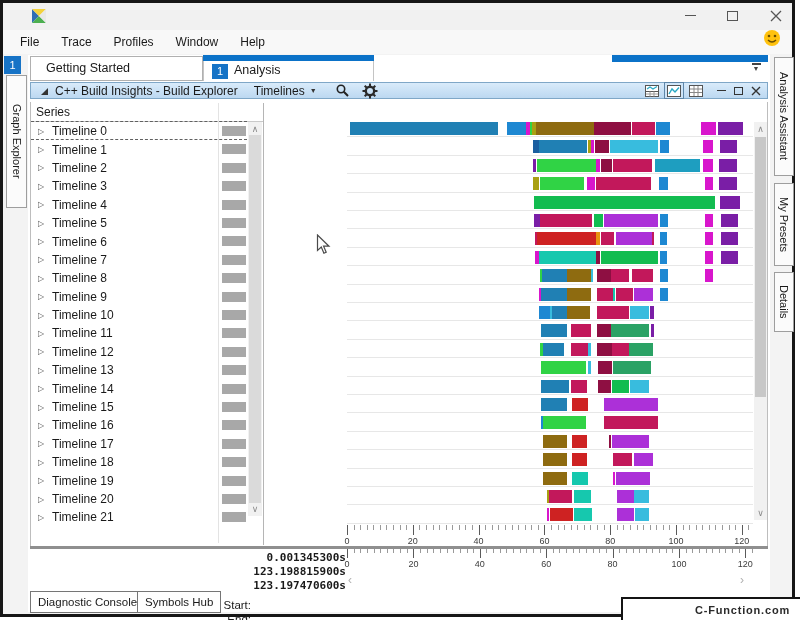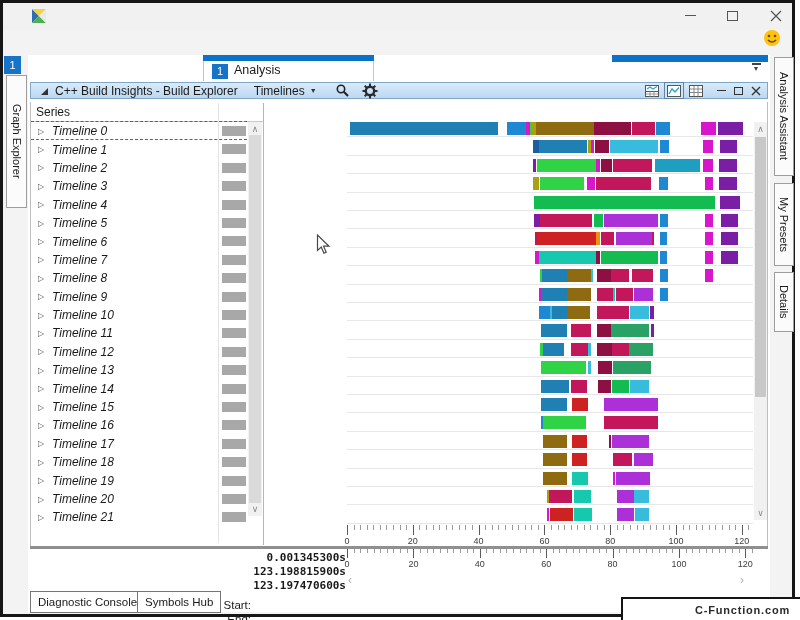--- a/index.html
+++ b/index.html
@@ -52,21 +52,21 @@
 
   .panel-body { left:30px; top:102px; width:738px; height:444px; background:#fff; border-left:1px solid #bdbdbd; border-right:1px solid #bdbdbd; }
   .series-header { left:36px; top:105px; font-size:12px; }
   .series-headline { left:31px; top:121px; width:232px; height:1px; background:#c9c9c9; }
   .series-coldiv { left:218px; top:103px; width:1px; height:440px; background:#e3e3e3; }
   .series-rightdiv { left:263px; top:103px; width:1px; height:442px; background:#b5b5b5; }
 
   .series-rows { left:31px; top:122px; width:187px; }
   .series-row { height:18.4px; display:flex; align-items:center; position:relative; }
   .series-row .exp { font-size:8px; color:#555; margin-left:7px; width:10px; }
-  .series-row .name { font-size:12px; margin-left:4px; white-space:nowrap;font-style:italic; }
+  .series-row .name { font-size:12px; margin-left:4px; white-space:nowrap; }
   .sel-dash { left:31px; top:121px; width:216px; height:19px; border-top:1px dashed #606060; border-bottom:1px dashed #606060; }
 
   .swatch { position:absolute; left:222px; width:24px; height:10px; background:#a8a8a8; }
 
   .sb-track { background:#f1f1f1; }
   .sb-arrow { position:absolute; left:0; width:100%; text-align:center; color:#8a8a8a; font-size:9px; line-height:10px; }
   .sb-thumb { position:absolute; left:1px; }
 
   
   .plot { left:347px; top:119px; width:406px; height:405px; }
@@ -114,35 +114,43 @@
     </div>
   <div class="abs win-btn" style="left:718px">
       <div style="width:11px;height:10px;border:1px solid #555"></div>
     </div>
   <div class="abs win-btn" style="left:762px">
     <svg width="12" height="12" viewBox="0 0 12 12">
         <path d="M1,1 L11,11 M11,1 L1,11" stroke="#555" stroke-width="1.3"></path>
       </svg>
   </div>
 
+  <div class="abs menubar">
+      <div class="menu-item">File</div>
+      <div class="menu-item">Trace</div>
+      <div class="menu-item">Profiles</div>
+      <div class="menu-item">Window</div>
+      <div class="menu-item">Help</div>
+    </div>
 
   <svg class="abs" style="left:763px;top:29px" width="18" height="18" viewBox="0 0 18 18">
     <circle cx="9" cy="9" r="8" fill="#ffc20e"></circle>
     <circle cx="6" cy="7" r="1.3" fill="#6b4e00"></circle>
     <circle cx="12" cy="7" r="1.3" fill="#6b4e00"></circle>
     <path d="M5,11 Q9 15 13,11" stroke="#6b4e00" stroke-width="1.4" fill="none"></path>
   </svg>
 
   <div class="abs main-white"></div>
 
   <div class="abs vtab-badge">1</div>
   <div class="abs vtab vtab-left">
       <span>Graph Explorer</span>
     </div>
 
+  <div class="abs tab-inactive">Getting Started</div>
   <div class="abs tab-active">
     <div class="stripe"></div>
     <div class="tab-badge">1</div>
     <div class="lbl">Analysis</div>
   </div>
   <div class="abs tabrow-bluestrip"></div>
   <div class="abs pin-icon">
     <div class="bar"></div>
     <div class="tri">▼</div>
   </div>

